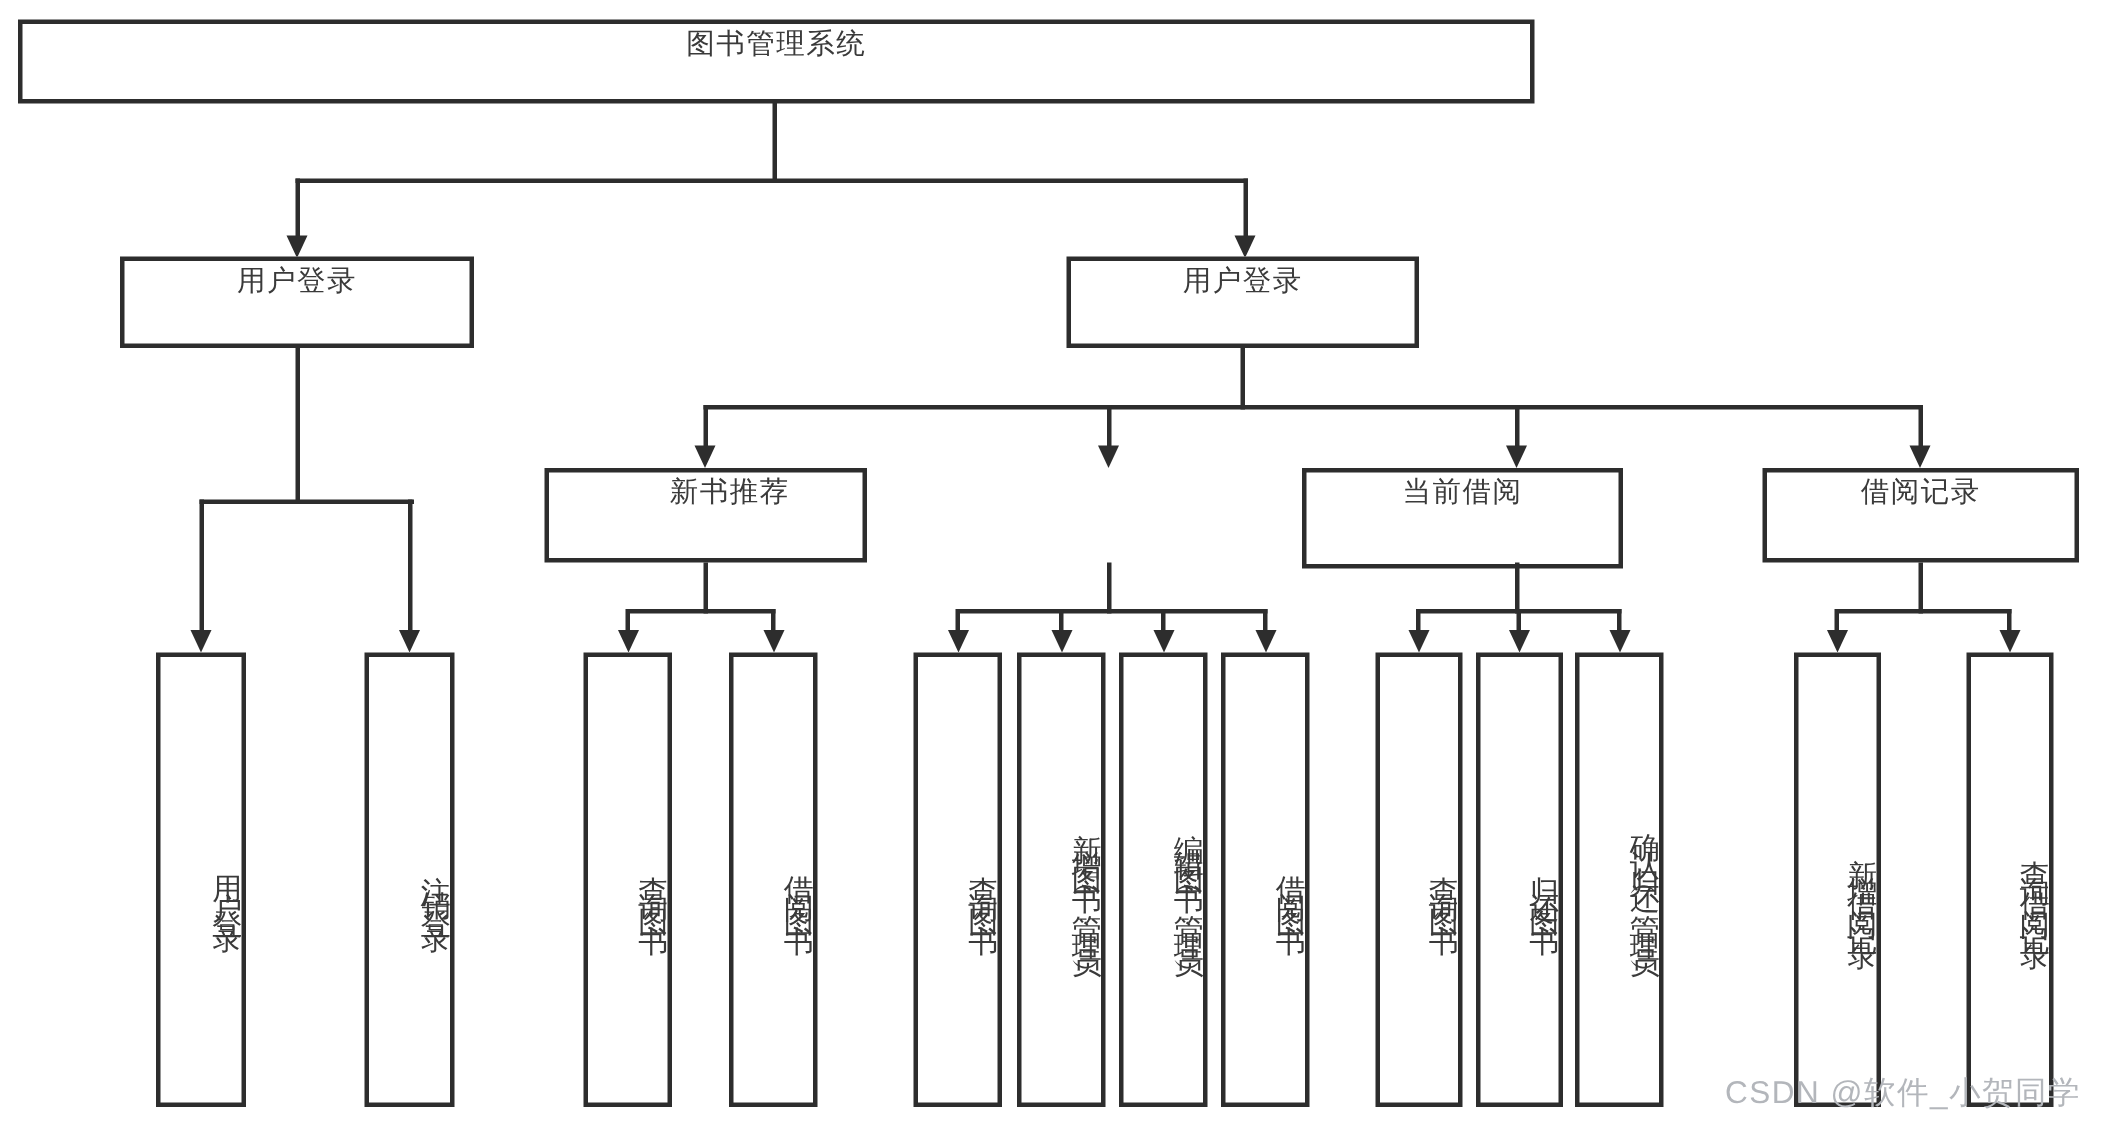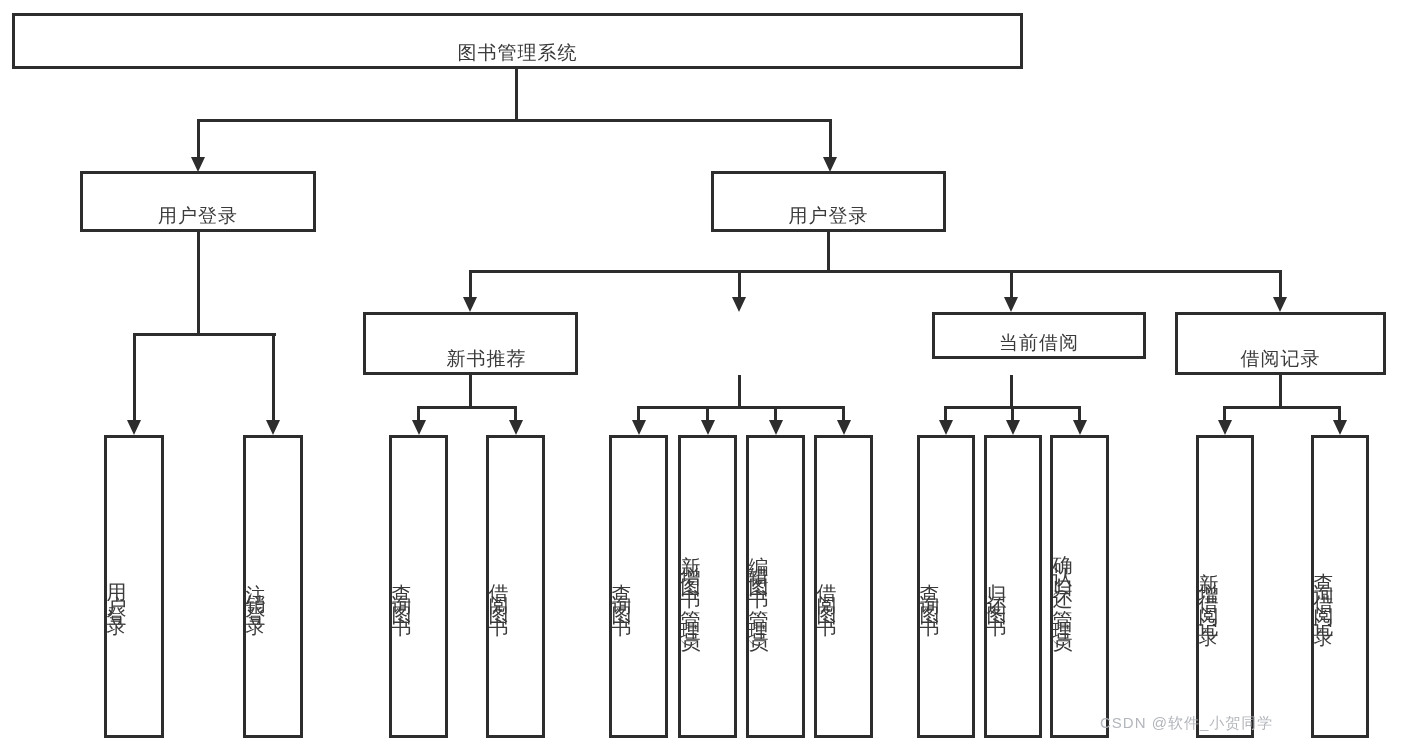--- a/index.html
+++ b/index.html
@@ -14,21 +14,21 @@
     height: 747px;
     background: var(--bg, #ffffff);
     overflow: hidden;
   }
   .box {
     position: absolute;
     box-sizing: border-box;
     border: 3px solid var(--line, #2d2d2d);
     background: #ffffff;
     display: flex;
-    align-items: flex-end;
+    align-items: flex-start;
     justify-content: center;
     color: var(--text, #3a3a3a);
   }
   .hbox {
     font-size: 19px;
     letter-spacing: 1px;
     white-space: nowrap;
   }
   .vbox {
     writing-mode: vertical-rl;
@@ -45,23 +45,23 @@
   .arrow {
     position: absolute;
     width: 0;
     height: 0;
     border-left: 7px solid transparent;
     border-right: 7px solid transparent;
     border-top: 15px solid var(--line, #2d2d2d);
   }
   .watermark {
     position: absolute;
-    left: 1100px;
+    left: 1150px;
     top: 714px;
-    font-size: 15px;
+    font-size: 21px;
     letter-spacing: 1px;
     color: var(--wm, #b3b6bb);
     white-space: nowrap;
   }
 </style>
 </head>
 <body>
 
 <div id="stage" style="--line: #2d2d2d; --text: #3a3a3a; --wm: #b3b6bb; --bg: #ffffff;">
 
@@ -97,21 +97,21 @@
   <div class="line" style="left:738px; top:270px; width:3px; height:28px;"></div>
   <div class="arrow" style="left:732px; top:297px;"></div>
   <div class="line" style="left:1010px; top:270px; width:3px; height:28px;"></div>
   <div class="arrow" style="left:1004px; top:297px;"></div>
   <div class="line" style="left:1279px; top:270px; width:3px; height:28px;"></div>
   <div class="arrow" style="left:1273px; top:297px;"></div>
 
   <div class="box hbox" style="left:363px; top:312px; width:215px; height:63px;padding-left:32px;">
     <span>新书推荐</span>
   </div>
-  <div class="box hbox" style="left:932px; top:312px; width:214px; height:47px;font-family:Liberation Mono, monospace;">
+  <div class="box hbox" style="left:868px; top:312px; width:214px; height:67px;font-family:Liberation Mono, monospace;">
     <span>当前借阅</span>
   </div>
   <div class="box hbox" style="left:1175px; top:312px; width:211px; height:63px;">
     <span>借阅记录</span>
   </div>
 
   <div class="line" style="left:469px; top:375px; width:3px; height:34px;"></div>
   <div class="line" style="left:418px; top:406px; width:99px; height:3px;"></div>
   <div class="line" style="left:417px; top:406px; width:3px; height:14px;"></div>
   <div class="arrow" style="left:412px; top:420px;"></div>

